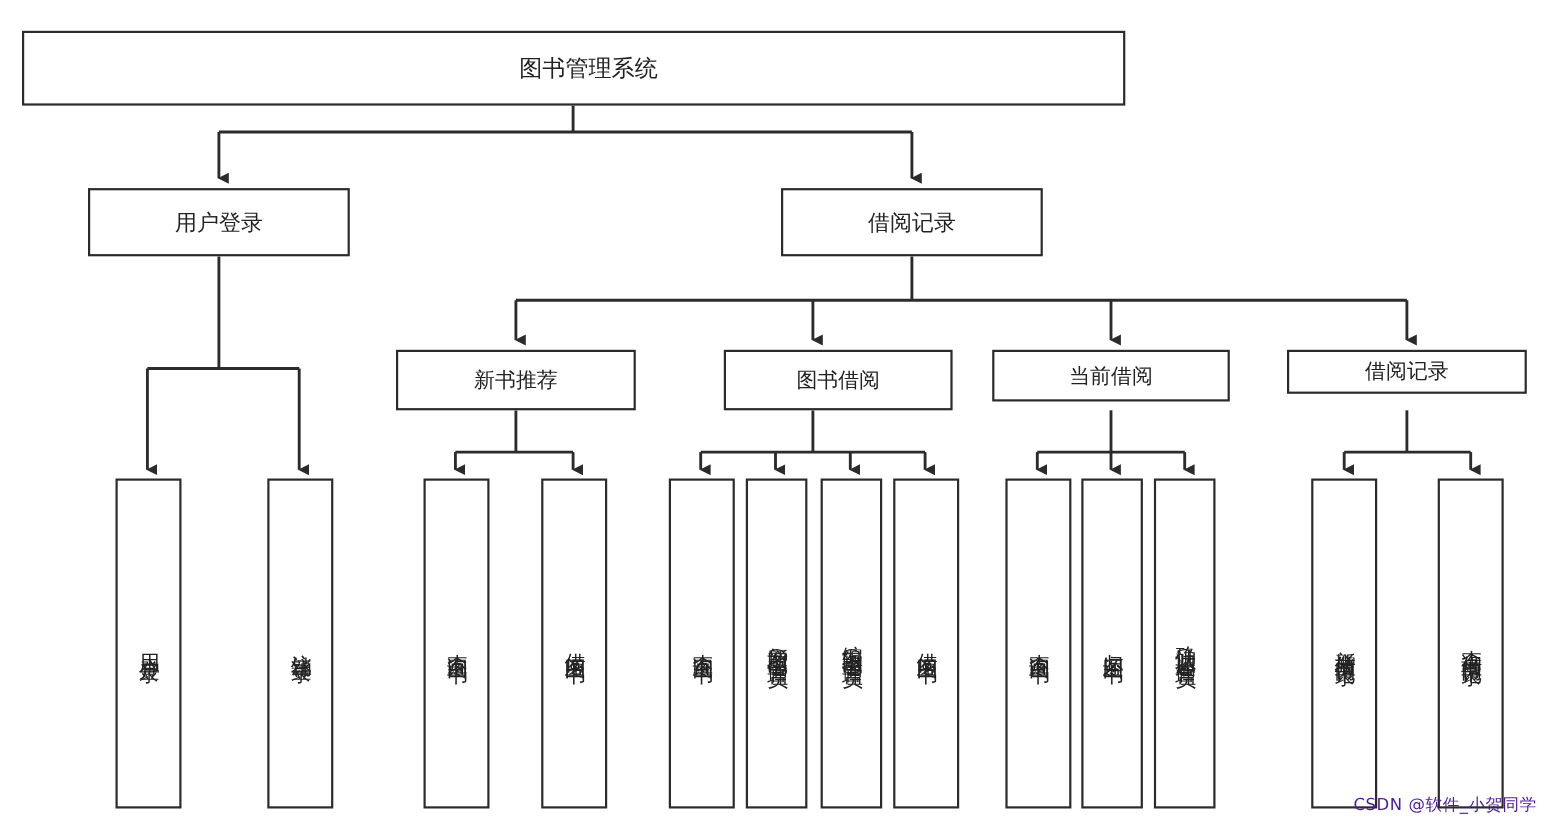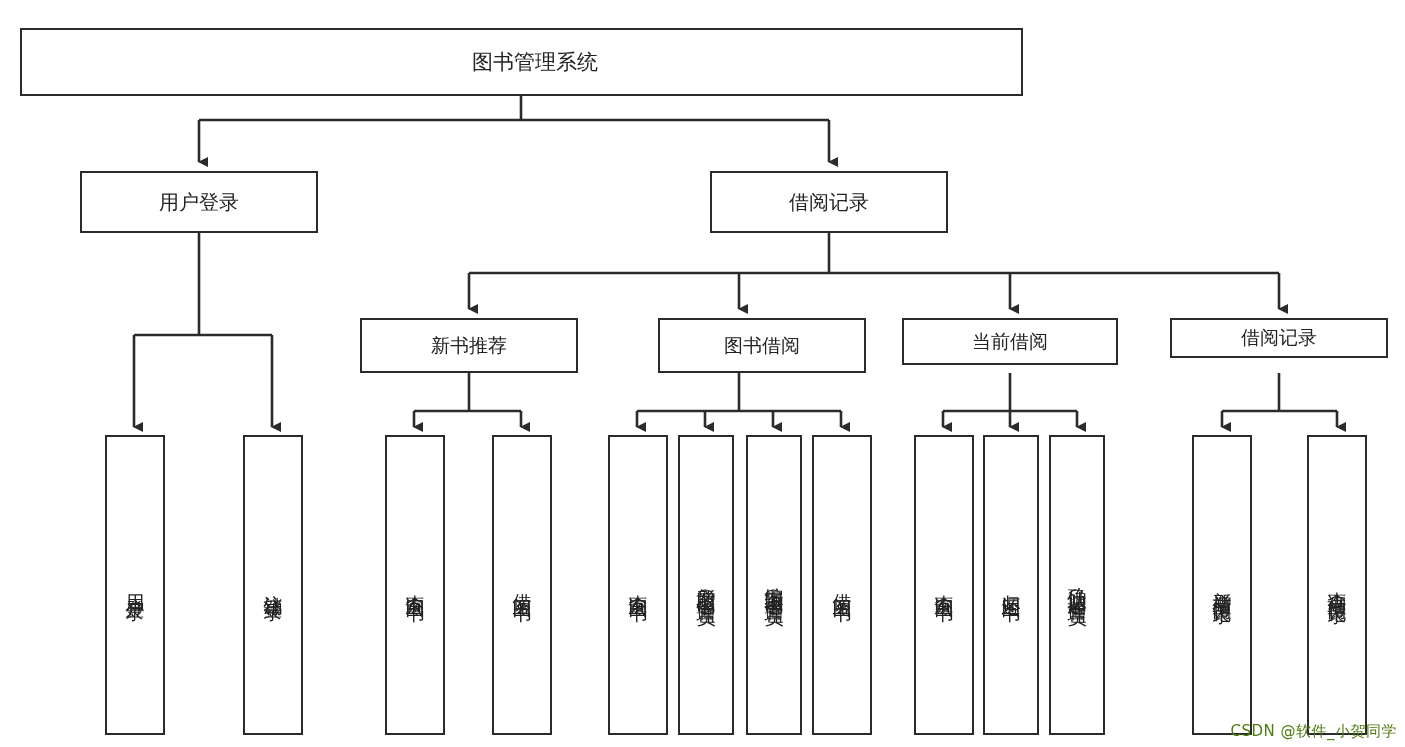--- a/index.html
+++ b/index.html
@@ -14,21 +14,21 @@
   .node.root{font-size:21px;}
   .node.l2{font-size:20px;}
   .node.l3{font-size:19px;}
 
   .leaf{position:absolute;box-sizing:border-box;background:#ffffff;
         border:2px solid #2b2b2b;color:#222;font-size:19px;
         display:flex;align-items:center;justify-content:center;padding:8px 0;}
   .leaf span{writing-mode:vertical-rl;text-orientation:upright;
              letter-spacing:3px;line-height:1.05;white-space:nowrap;}
 
-  #watermark{position:absolute;right:8px;bottom:6px;font-size:15px;color:#4d7c0f;
+  #watermark{position:absolute;right:8px;bottom:6px;font-size:15px;color:#4c1d95;
              letter-spacing:.5px;white-space:nowrap;text-align:right;}
 </style>
 </head>
 <body>
 
 <div id="stage">
 
   <svg id="wires" viewBox="0 0 1405 747">
     <defs>
       <marker id="ah" markerWidth="11" markerHeight="11" refX="5" refY="9" orient="auto" markerUnits="userSpaceOnUse">

